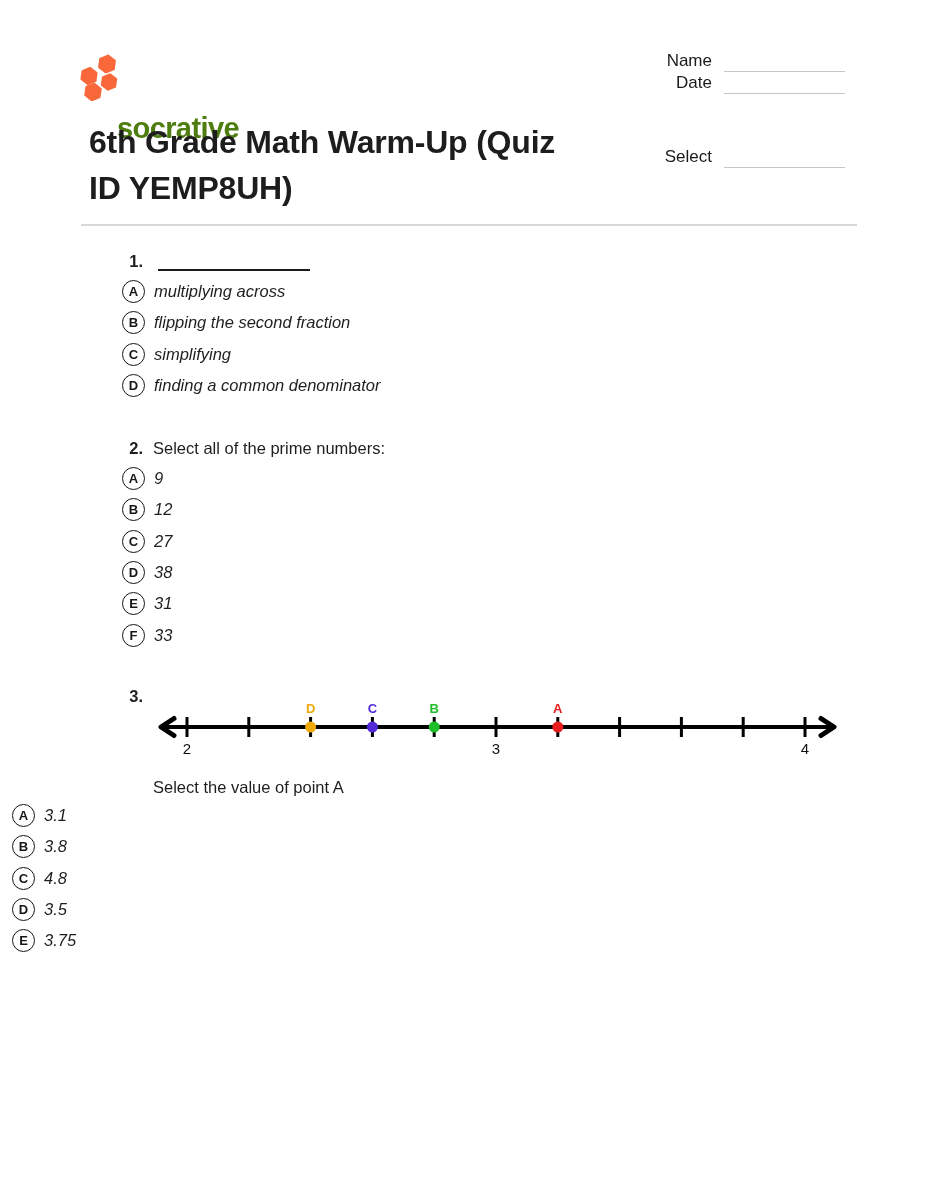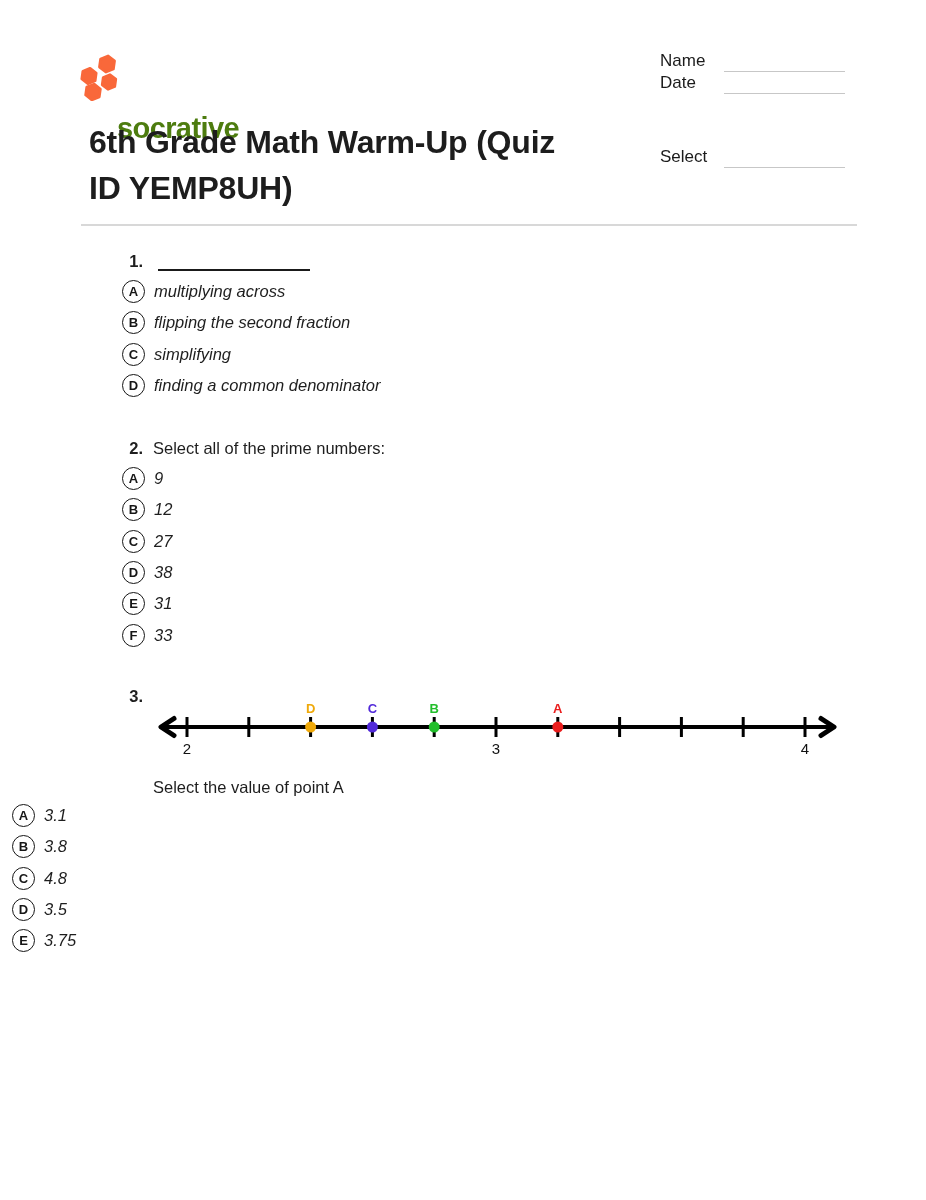--- a/index.html
+++ b/index.html
@@ -6,21 +6,21 @@
   .page{
     position:relative;width:926px;height:1200px;background:#ffffff;
     font-family:"Liberation Sans",sans-serif;color:#1e1e1e;overflow:hidden;
   }
   
   .logo-icon{position:absolute;left:78px;top:53px;}
   .wordmark{
     position:absolute;left:117px;top:66px;font-size:29px;font-weight:700;
     letter-spacing:-0.6px;color:#4d7c0f;line-height:29px;margin-top:48px;
   }
-  .field-label{position:absolute;width:52px;text-align:left;font-size:17px;line-height:17px;color:#1b1b1b;}
+  .field-label{position:absolute;width:52px;text-align:right;font-size:17px;line-height:17px;color:#1b1b1b;}
   .field-line{position:absolute;width:121px;height:0;border-top:1.5px solid #c7c7c7;}
   #name-label{left:660px;top:52px;}
   #name-line{left:724px;top:71px;}
   #date-label{left:660px;top:74px;}
   #date-line{left:724px;top:93px;}
   #score-label{left:660px;top:148px;}
   #score-line{left:724px;top:167px;}
   .quiz-title{
     position:absolute;left:81px;top:111px;width:492px;
     font-size:32px;line-height:46px;font-weight:700;color:#1d1d1d;letter-spacing:-0.2px;

